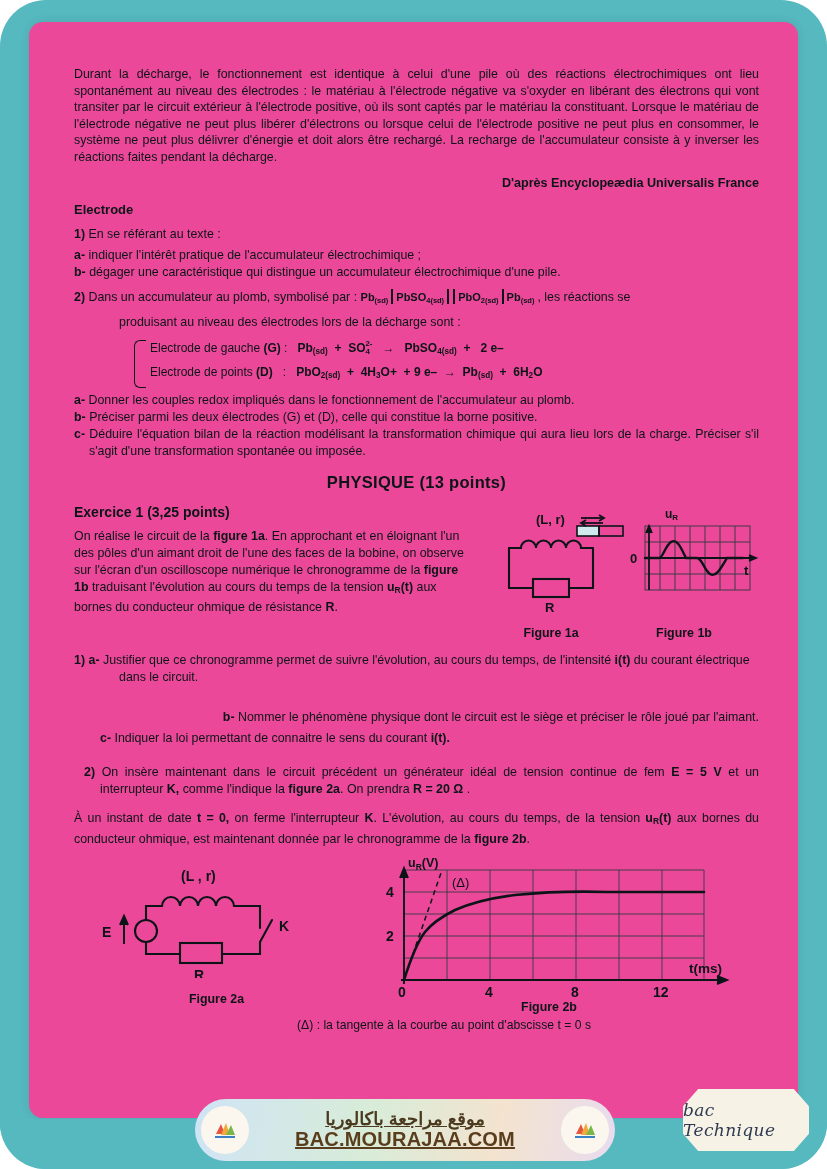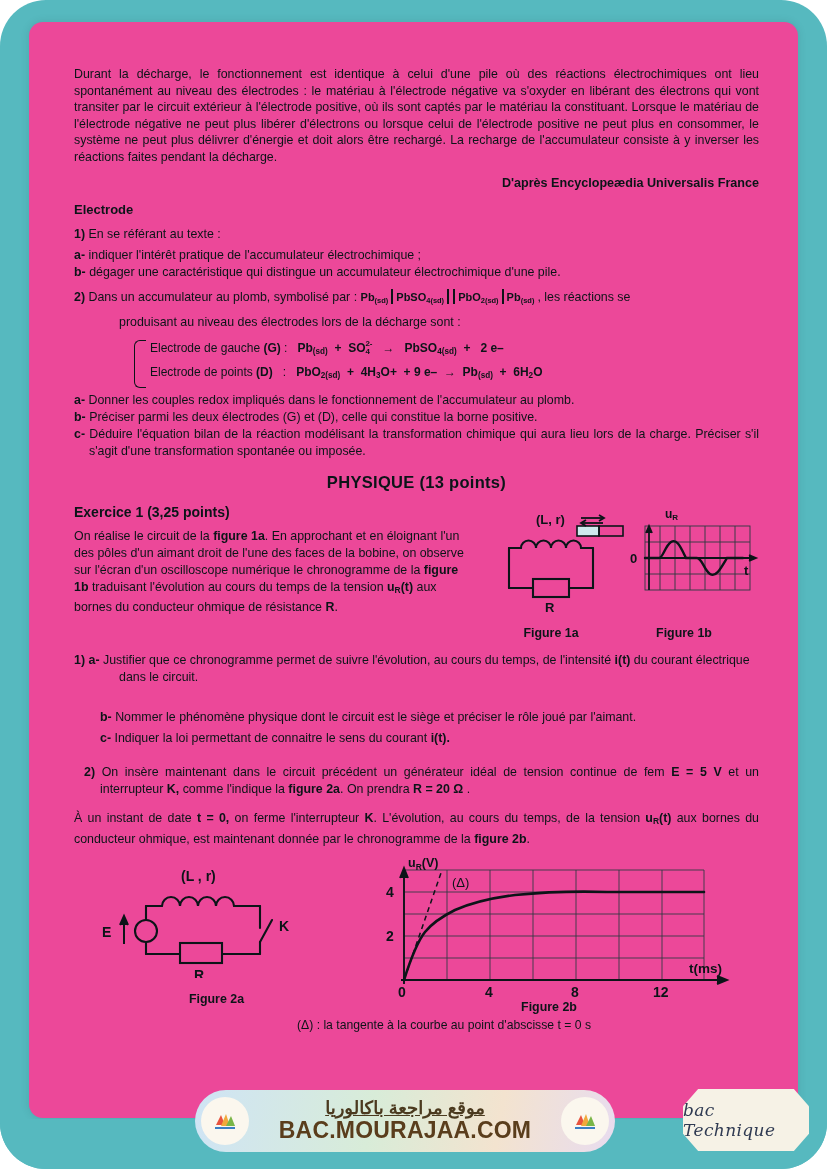--- a/index.html
+++ b/index.html
@@ -67,39 +67,39 @@
   .cols{display:flex;gap:16px;align-items:flex-start;}
   .coltext{width:405px;font-size:12.4px;line-height:16.8px;}
   .colfig{width:272px;position:relative;}
   .figcap{text-align:center;font-weight:bold;font-size:12.4px;}
   svg{display:block;}
   .wm-bar{
     position:absolute;left:0;bottom:0;width:827px;height:50px;
     background:#56b9bf;
   }
   #wm{
-    position:absolute;left:195px;bottom:17px;width:420px;height:62px;
+    position:absolute;left:195px;bottom:8px;width:420px;height:62px;
     border-radius:31px;
     background:linear-gradient(100deg,#cfe4f5 0%,#d8ecd8 42%,#f3e3cf 72%,#e8dcef 100%);
     display:flex;align-items:center;justify-content:space-between;
     padding:0 6px;box-sizing:border-box;
   }
   .wm-logo{
     width:48px;height:48px;border-radius:50%;
     background:#fbf7ee;display:flex;align-items:center;justify-content:center;
     flex:0 0 auto;
   }
   .wm-mid{flex:1;text-align:center;line-height:1.05;}
   .wm-ar{
     font-size:18px;font-weight:bold;color:#4b3a1f;
     text-decoration:underline;direction:rtl;
   }
   .wm-url{
-    font-size:23px;font-weight:bold;color:#5a3d1c;
-    letter-spacing:.2px;
+    font-size:20px;font-weight:bold;color:#5a3d1c;
+    text-decoration:underline;letter-spacing:.2px;
   }
   #stamp{
     position:absolute;right:18px;bottom:18px;width:126px;height:62px;
     background:#f6f2e6;
     clip-path:polygon(12% 0,88% 0,100% 28%,100% 72%,88% 100%,12% 100%,0 72%,0 28%);
     display:flex;align-items:center;justify-content:center;
   }
   .stamp-txt{
     font-family:"DejaVu Serif", serif;font-style:italic;
     font-size:17px;color:#2f3a52;letter-spacing:.4px;
@@ -246,21 +246,21 @@
             <div style="width:138px;" class="figcap">Figure 1b</div>
           </div>
         </div>
       </div>
 
       <p class="qline" style="margin-top:12px;padding-left:45px;text-indent:-45px;">
         <b>1)</b>
         <b>a-</b>
         Justifier que ce chronogramme permet de suivre l'évolution, au cours du temps, de l'intensité <b>i(t)</b> du courant électrique dans le circuit.
       </p>
-      <p class="qline" style="margin-top:23px;padding-left:26px;">
+      <p class="qline" style="margin-top:23px;padding-left:26px;text-align:right;">
         <b>b-</b>
         <span>Nommer le phénomène physique dont le circuit est le siège et préciser le rôle joué par l'aimant.</span>
       </p>
       <p class="qline" style="margin-top:0;padding-left:26px;">
         <b>c-</b>
         Indiquer la loi permettant de connaitre le sens du courant <b>i(t).</b>
       </p>
       <p class="qline" style="margin-top:17px;padding-left:26px;text-indent:-16px;text-align:justify;">
         <b>2)</b>
         On insère maintenant dans le circuit précédent un générateur idéal de tension continue de fem <b>E = 5 V</b> et un interrupteur <b>K,</b> comme l'indique la <b>figure 2a</b>. On prendra <b>R = 20 Ω</b> .

